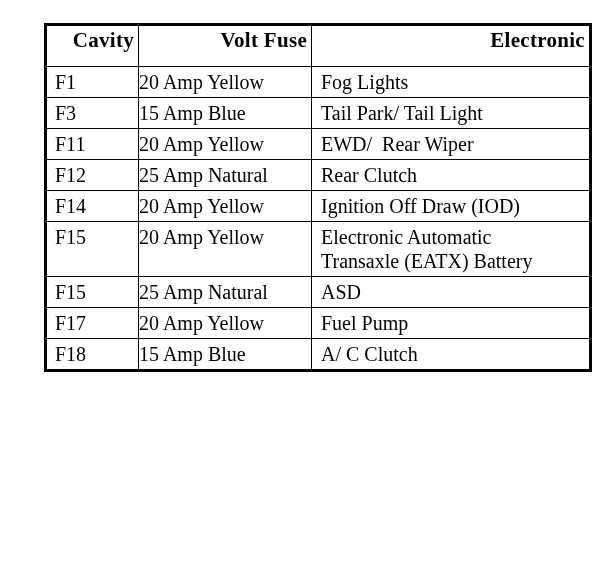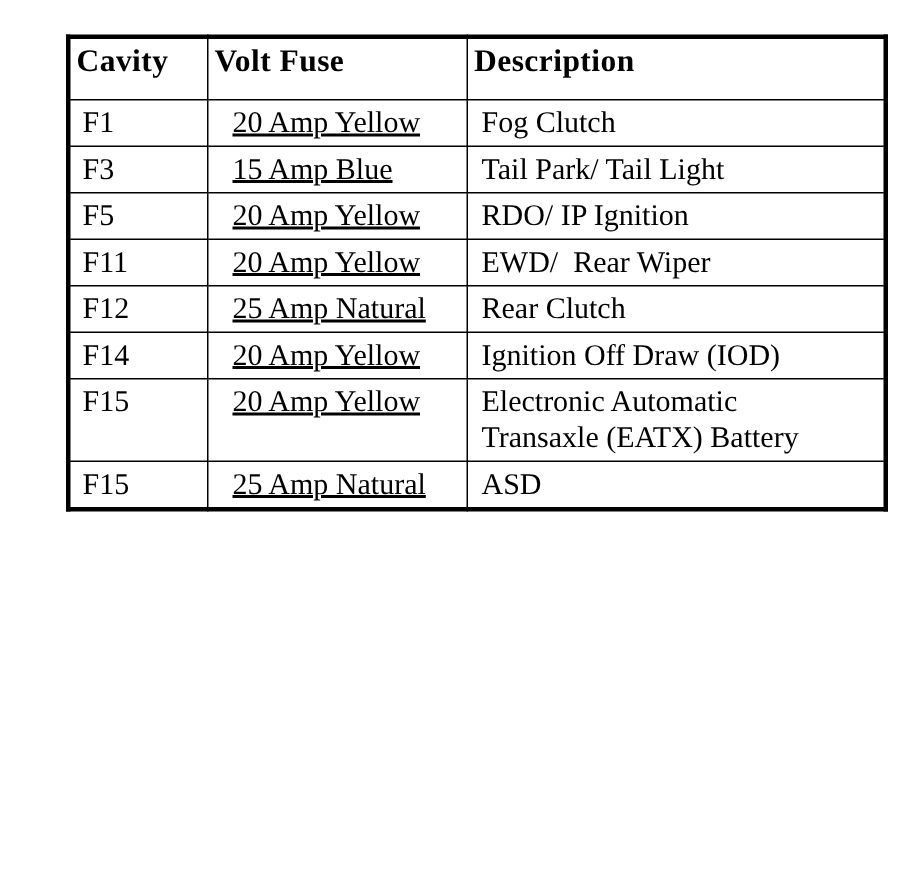--- a/index.html
+++ b/index.html
@@ -40,74 +40,69 @@
 
   #fuse-table th,
   #fuse-table td {
     border: 1px solid #000000;
     vertical-align: top;
     background: #ffffff;
   }
 
   #fuse-table thead th {
     font-weight: bold;
-    text-align: left;
+    text-align: right;
     font-size: 21px;
     line-height: 1.0;
     height: 31px;
     padding: 4px 4px 5px 4px;
     letter-spacing: 0.3px;
   }
 
   #fuse-table tbody td {
     text-align: left;
     font-size: 20px;
     line-height: 24px;
     padding: 3px 6px 3px 7px;
     height: 23px;
     white-space: pre-wrap;
   }
 
   #fuse-table tbody td.cell-cavity { padding-left: 8px; }
-  #fuse-table tbody td.cell-fuse   { padding-left: 16px; text-decoration: underline; }
+  #fuse-table tbody td.cell-fuse   { padding-left: 0; }
   #fuse-table tbody td.cell-desc   { padding-left: 9px; }
 </style>
 </head>
 <body>
 
 <div id="page">
 
   <table id="fuse-table">
     <colgroup>
       <col class="col-cavity">
       <col class="col-fuse">
       <col class="col-desc">
     </colgroup>
     <thead>
       <tr>
         <th class="head-cavity">Cavity</th>
         <th class="head-fuse">Volt Fuse</th>
-        <th class="head-desc">Description</th>
+        <th class="head-desc">Electronic</th>
       </tr>
     </thead>
     <tbody id="fuse-table-body">
         <tr>
           <td class="cell-cavity">F1</td>
           <td class="cell-fuse">20 Amp Yellow</td>
-          <td class="cell-desc">Fog Clutch</td>
+          <td class="cell-desc">Fog Lights</td>
         </tr>
         <tr>
           <td class="cell-cavity">F3</td>
           <td class="cell-fuse">15 Amp Blue</td>
           <td class="cell-desc">Tail Park/ Tail Light</td>
-        </tr>
-        <tr>
-          <td class="cell-cavity">F5</td>
-          <td class="cell-fuse">20 Amp Yellow</td>
-          <td class="cell-desc">RDO/ IP Ignition</td>
         </tr>
         <tr>
           <td class="cell-cavity">F11</td>
           <td class="cell-fuse">20 Amp Yellow</td>
           <td class="cell-desc">EWD/  Rear Wiper</td>
         </tr>
         <tr>
           <td class="cell-cavity">F12</td>
           <td class="cell-fuse">25 Amp Natural</td>
           <td class="cell-desc">Rear Clutch</td>
@@ -121,16 +116,26 @@
           <td class="cell-cavity">F15</td>
           <td class="cell-fuse">20 Amp Yellow</td>
           <td class="cell-desc">Electronic Automatic
 Transaxle (EATX) Battery</td>
         </tr>
         <tr>
           <td class="cell-cavity">F15</td>
           <td class="cell-fuse">25 Amp Natural</td>
           <td class="cell-desc">ASD</td>
         </tr>
+        <tr>
+          <td class="cell-cavity">F17</td>
+          <td class="cell-fuse">20 Amp Yellow</td>
+          <td class="cell-desc">Fuel Pump</td>
+        </tr>
+        <tr>
+          <td class="cell-cavity">F18</td>
+          <td class="cell-fuse">15 Amp Blue</td>
+          <td class="cell-desc">A/ C Clutch</td>
+        </tr>
       </tbody>
   </table>
 
 </div>
 
 </body></html>

